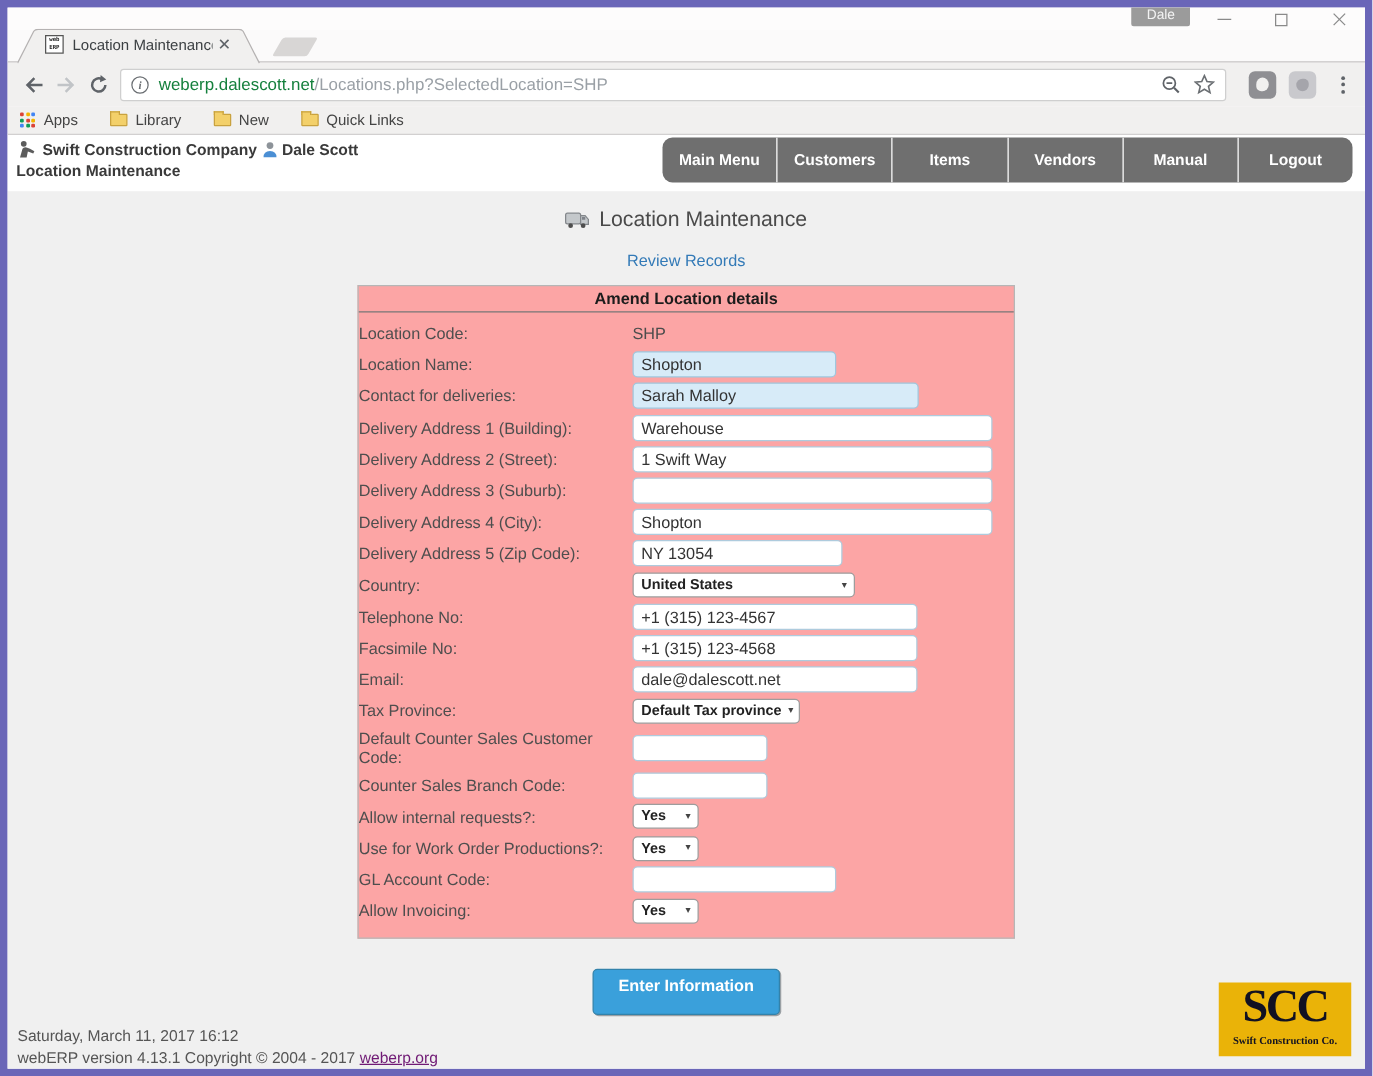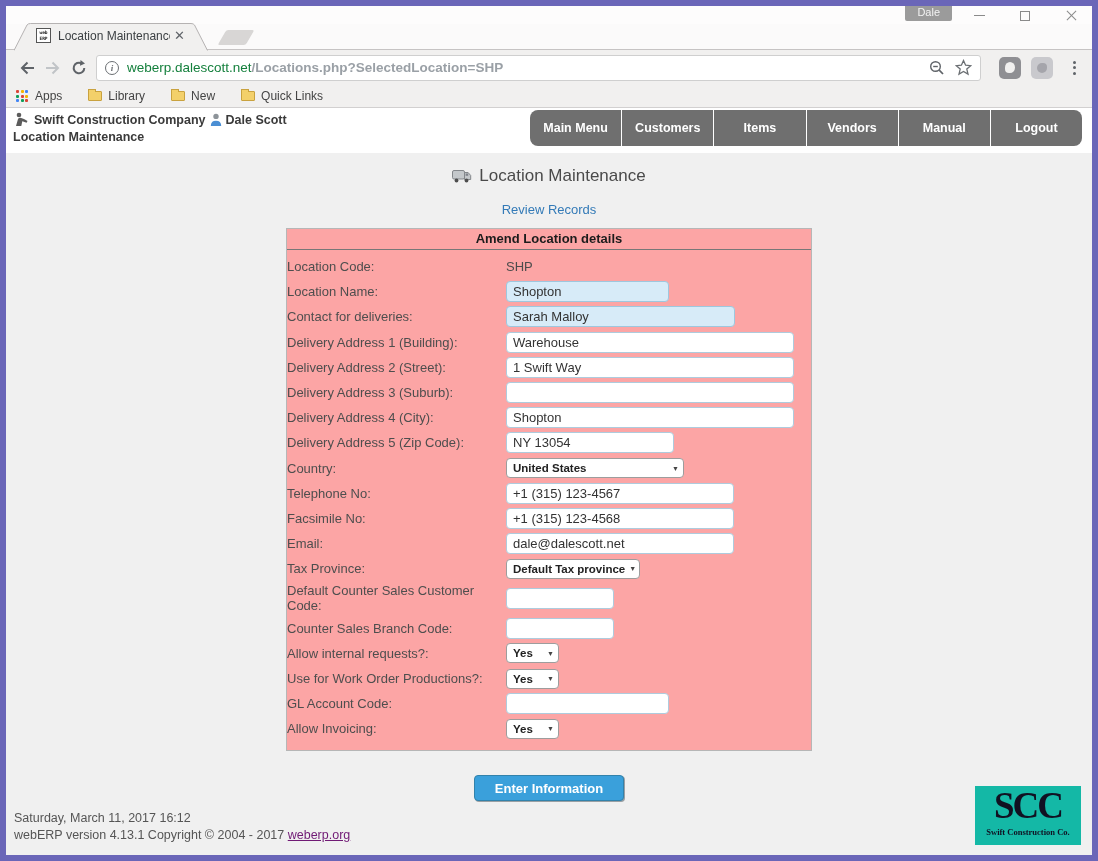--- a/index.html
+++ b/index.html
@@ -24,21 +24,21 @@
   .tab-title { font-size:12px; color:#3c4043; margin-left:7px; white-space:nowrap; overflow:hidden; width:112px; }
   .tab-close { color:#5f6368; font-size:13px; margin-left:4px; line-height:1; }
   .newtab-btn { position:absolute; left:216px; top:6px; width:28px; height:15px; background:#d8d6d5; border-radius:2px; transform:skewX(-30deg); }
 
   .toolbar { height:35px; background:#f1f0ef; display:flex; align-items:center; padding:0 8px; }
   .nav-ic { width:26px; height:26px; display:flex; align-items:center; justify-content:center; }
   .omnibox { flex:1; height:26px; background:#fff; border:1px solid #cfcfcf; border-radius:3px; margin:0 8px 0 4px; display:flex; align-items:center; padding:0 8px; }
   .circle-i { width:14px; height:14px; border:1.2px solid #6b6f73; border-radius:50%; color:#6b6f73; font:italic bold 9px "Liberation Serif",serif; display:flex; align-items:center; justify-content:center; flex-shrink:0; }
   .url-text { font-size:13.5px; margin-left:8px; white-space:nowrap; }
   .url-host { color:#15803d; }
-  .url-path { color:#9aa0a6;font-weight:bold; }
+  .url-path { color:#9aa0a6; }
   .omni-spacer { flex:1; }
   .omni-ic { margin-left:10px; display:flex; align-items:center; }
   .ext-ic { width:22px; height:22px; border-radius:5px; margin-left:10px; position:relative; }
   .ext-1 { background:#8f8f93; } .ext-1::after { content:''; position:absolute; left:6px; top:5px; width:10px; height:11px; background:#f1f0ef; border-radius:50% 50% 50% 4px; }
   .ext-2 { background:#c9c9cd; } .ext-2::after { content:''; position:absolute; left:6px; top:6px; width:10px; height:10px; background:#a5a5ab; border-radius:50% 4px 50% 50%; }
   .dots-menu { display:flex; flex-direction:column; gap:2.5px; margin-left:12px; padding:4px 8px; }
   .dots-menu i { width:3px; height:3px; border-radius:50%; background:#5f6368; }
 
   .bookmarks { height:23px; background:#f1f0ef; border-bottom:1px solid #d2d0d0; display:flex; align-items:center; padding:0 10px; font-size:12px; color:#444; }
   .apps-grid { display:grid; grid-template-columns:repeat(3,3px); grid-gap:1.5px; margin-right:7px; }
@@ -67,26 +67,26 @@
   .form-row { display:flex; align-items:center; margin-bottom:4.2px; min-height:21px; }
   .form-label { width:219px; flex-shrink:0; font-size:13px; color:#4e4e4e; }
   .static-value { font-size:13px; color:#4c4c4c; }
   .form-input { height:21px; border:1px solid #aecbdd; border-radius:4px; background:#fff; font-size:13px; color:#333; padding:0 6px; font-family:inherit; outline:none; }
   .form-input.hl { background:#d7ebf8; border-color:#9ec7de; }
   .form-select { display:inline-flex; align-items:center; justify-content:space-between; height:20px; border:1px solid #9d9d9d; border-radius:4px; background:#fff; padding:0 4px 0 6px; cursor:pointer; }
   .sel-text { font-size:11.5px; font-weight:bold; color:#222; white-space:nowrap; }
   .sel-arrow { font-size:7px; color:#444; margin-left:4px; }
 
   .submit-row { text-align:center; margin-top:24px; }
-  .submit-btn { background:#3aa0db; border:1px solid #3282ab; border-radius:4px; color:#fff; font-weight:bold; font-size:13px; padding:5px 20px 4px; cursor:pointer; font-family:inherit; box-shadow:1px 1px 0 #9aa0a4; }
+  .submit-btn { background:#3aa0db; border:1px solid #3282ab; border-radius:4px; color:#fff; font-weight:bold; font-size:13px; padding:5px 20px 15px; cursor:pointer; font-family:inherit; box-shadow:1px 1px 0 #9aa0a4; }
 
   .page-footer { margin:9px 0 0 8px; font-size:12.5px; color:#555; line-height:1.4; }
   .footer-link { color:#701a75; text-decoration:underline; cursor:pointer; }
 
-  .scc-logo { position:absolute; right:11px; bottom:10px; width:106px; height:59px; background:#14b8a6; text-align:center; }
+  .scc-logo { position:absolute; right:11px; bottom:10px; width:106px; height:59px; background:#eab308; text-align:center; }
   .scc-acronym { font-family:"Liberation Serif","DejaVu Serif",serif; font-size:37px; font-weight:bold; color:#111122; letter-spacing:-2px; line-height:40px; }
   .scc-name { font-family:"Liberation Serif","DejaVu Serif",serif; font-size:8.5px; font-weight:bold; color:#111122; margin-top:1px; }
 </style>
 </head>
 <body>
 
 <div class="window">
 
   <div class="titlebar">
     <span class="profile-chip">Dale</span>

